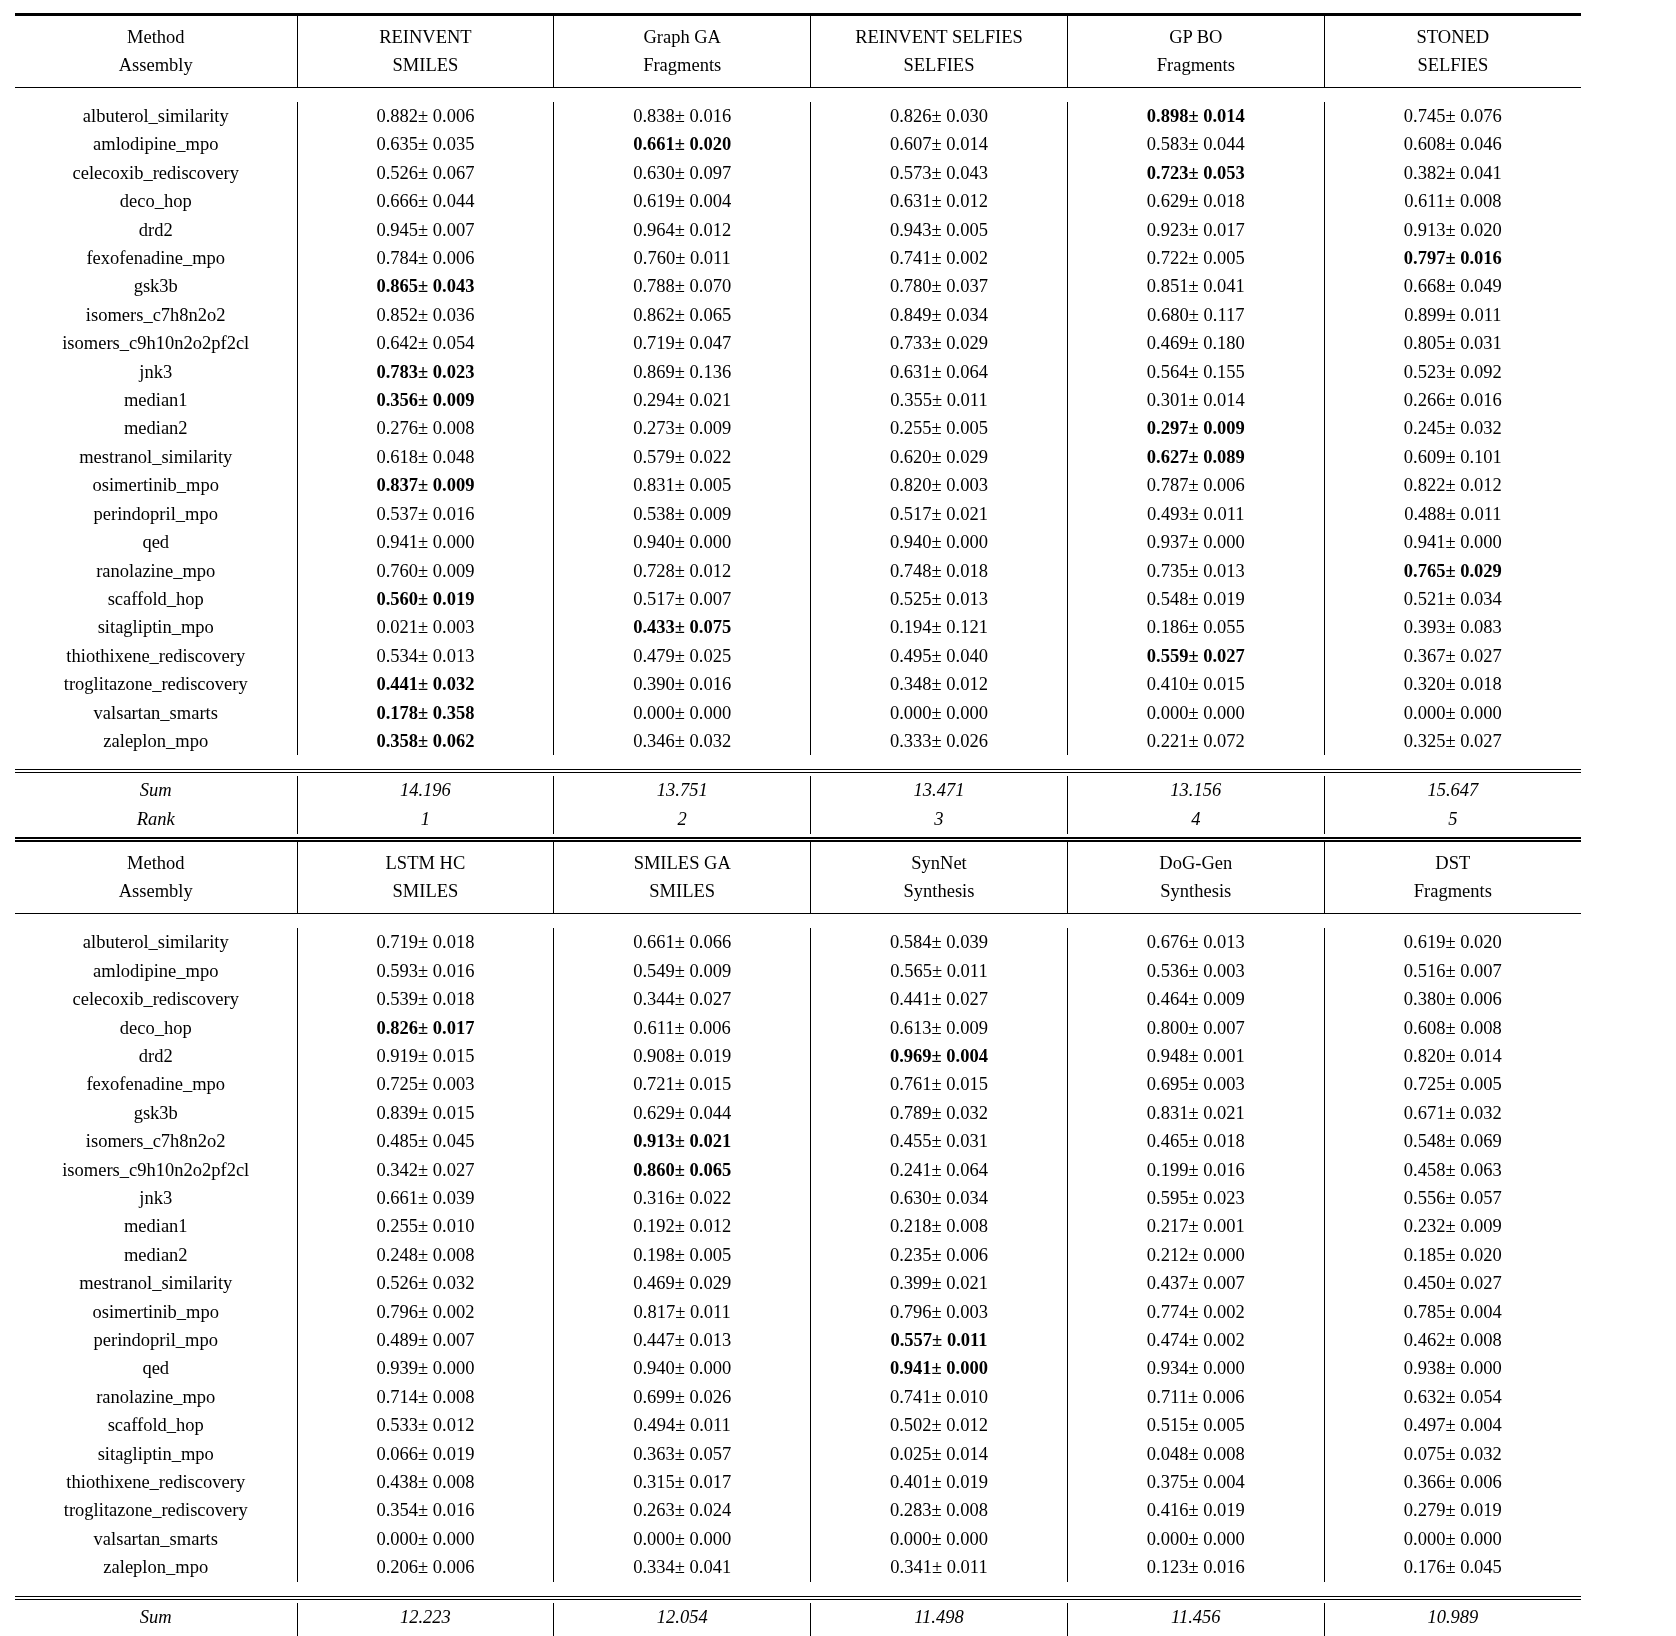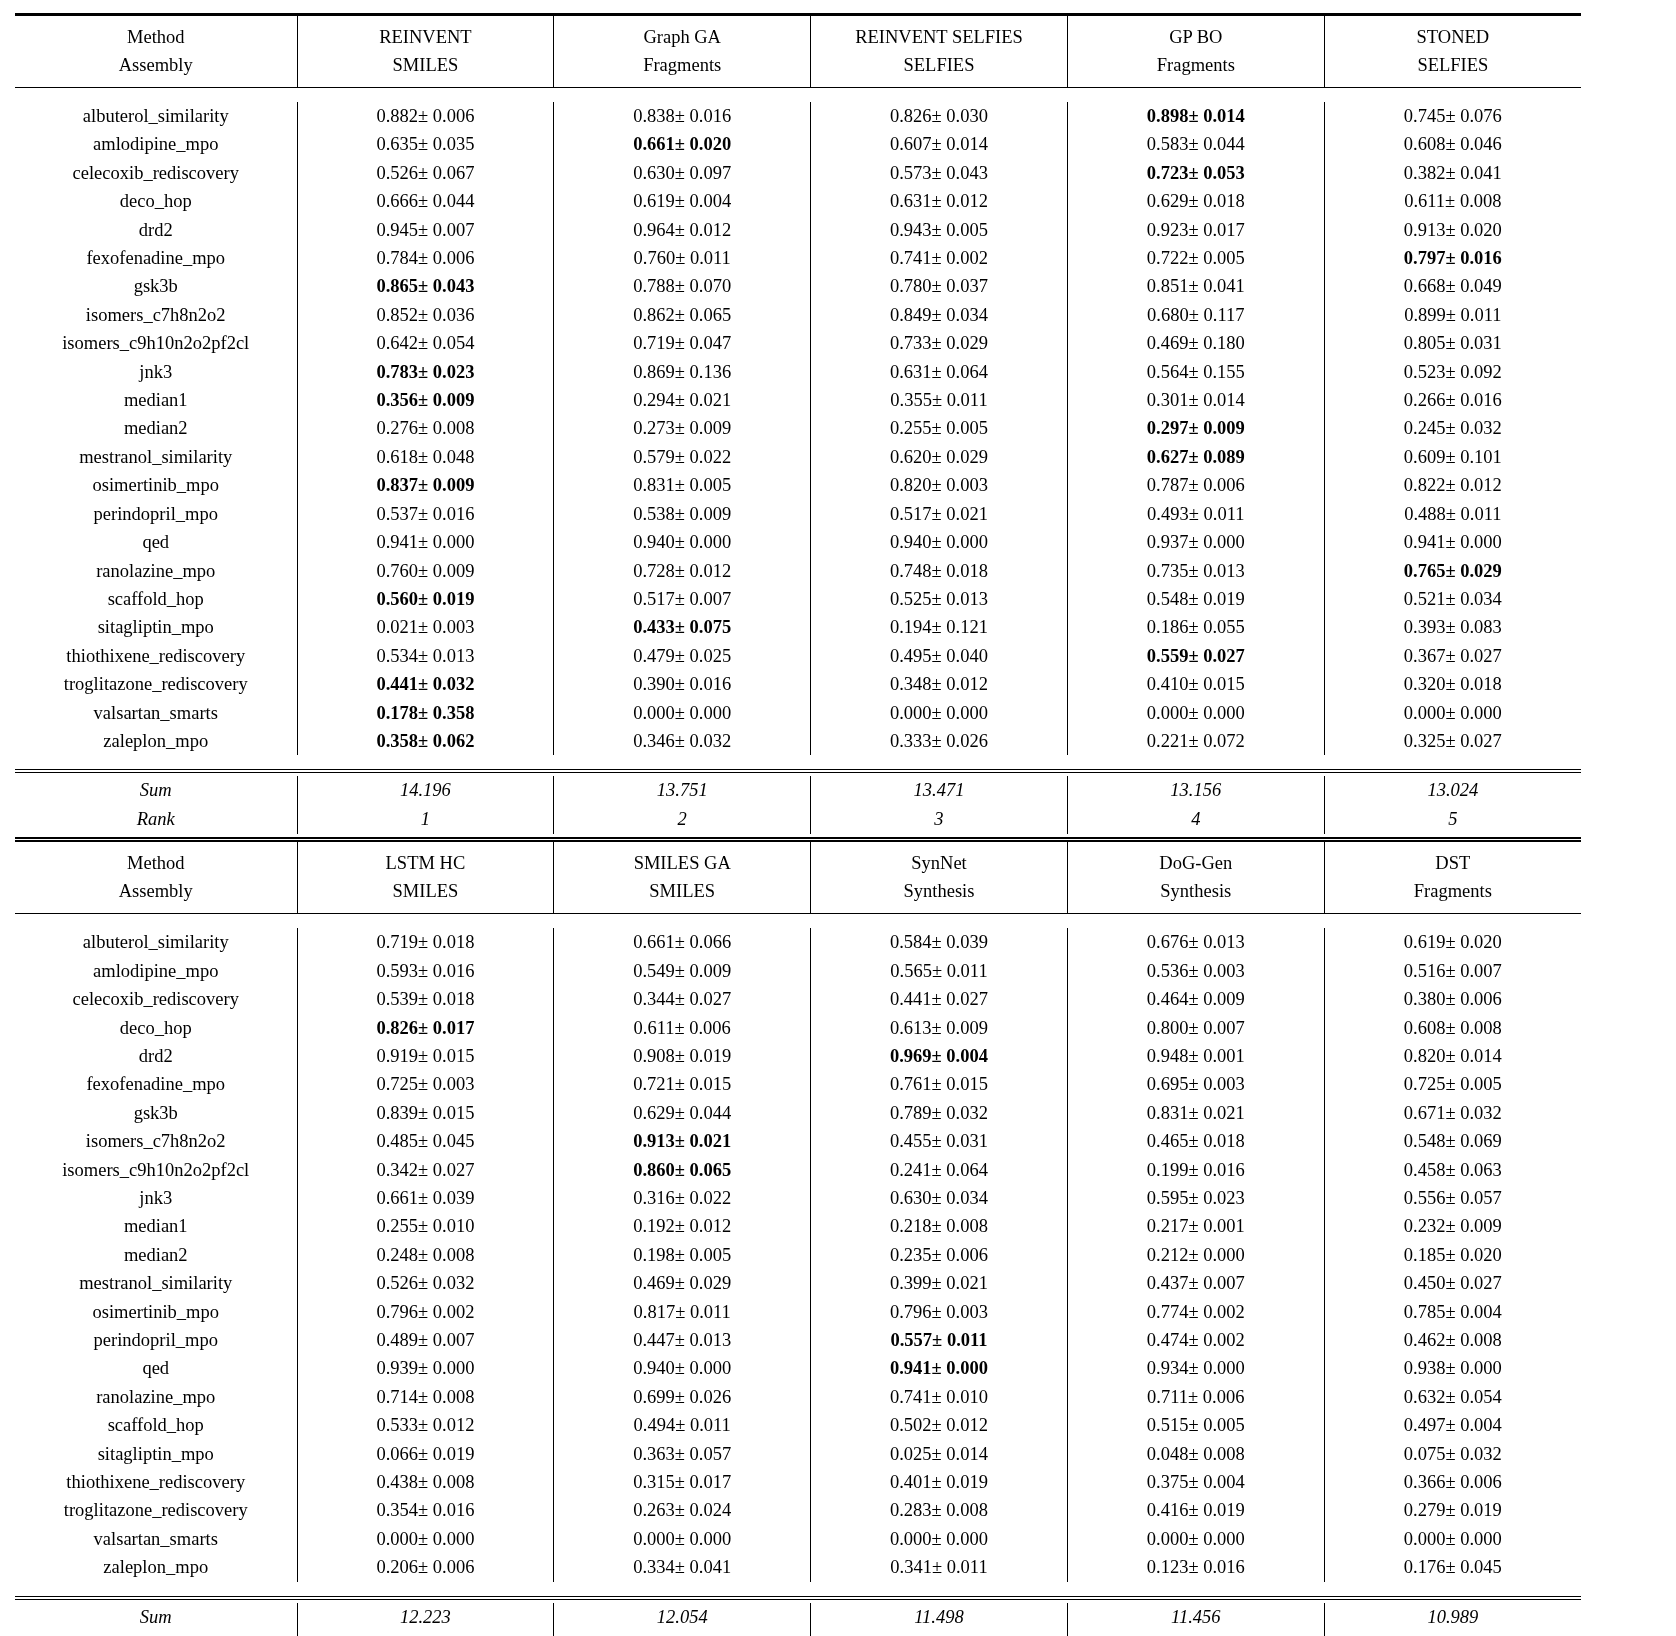--- a/index.html
+++ b/index.html
@@ -297,21 +297,21 @@
           <col>
           <col>
         </colgroup>
         <tbody>
           <tr>
             <td>Sum</td>
             <td class="col-sep">14.196</td>
             <td class="col-sep">13.751</td>
             <td class="col-sep">13.471</td>
             <td class="col-sep">13.156</td>
-            <td class="col-sep">13.024</td>
+            <td class="col-sep">15.647</td>
           </tr>
           <tr>
             <td>Rank</td>
             <td class="col-sep">1</td>
             <td class="col-sep">2</td>
             <td class="col-sep">3</td>
             <td class="col-sep">4</td>
             <td class="col-sep">5</td>
           </tr>
         </tbody>

